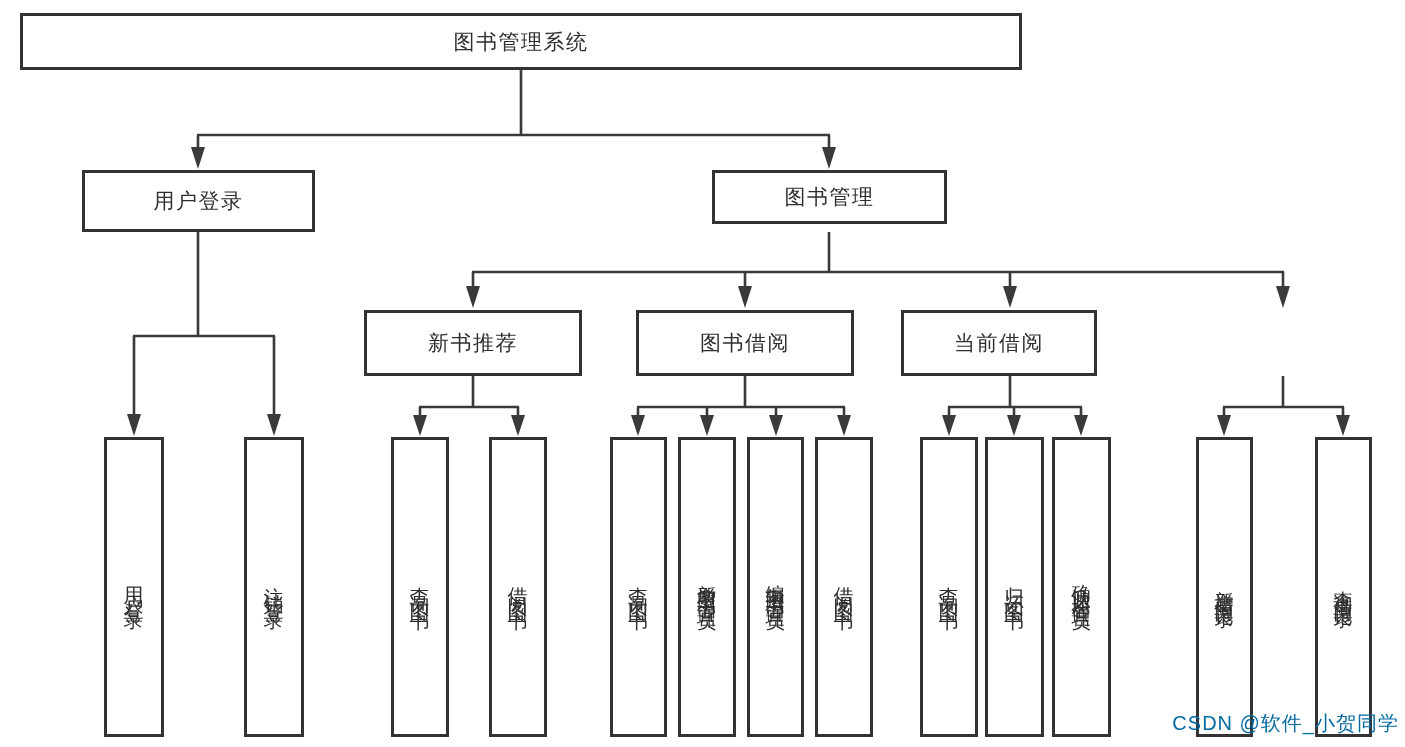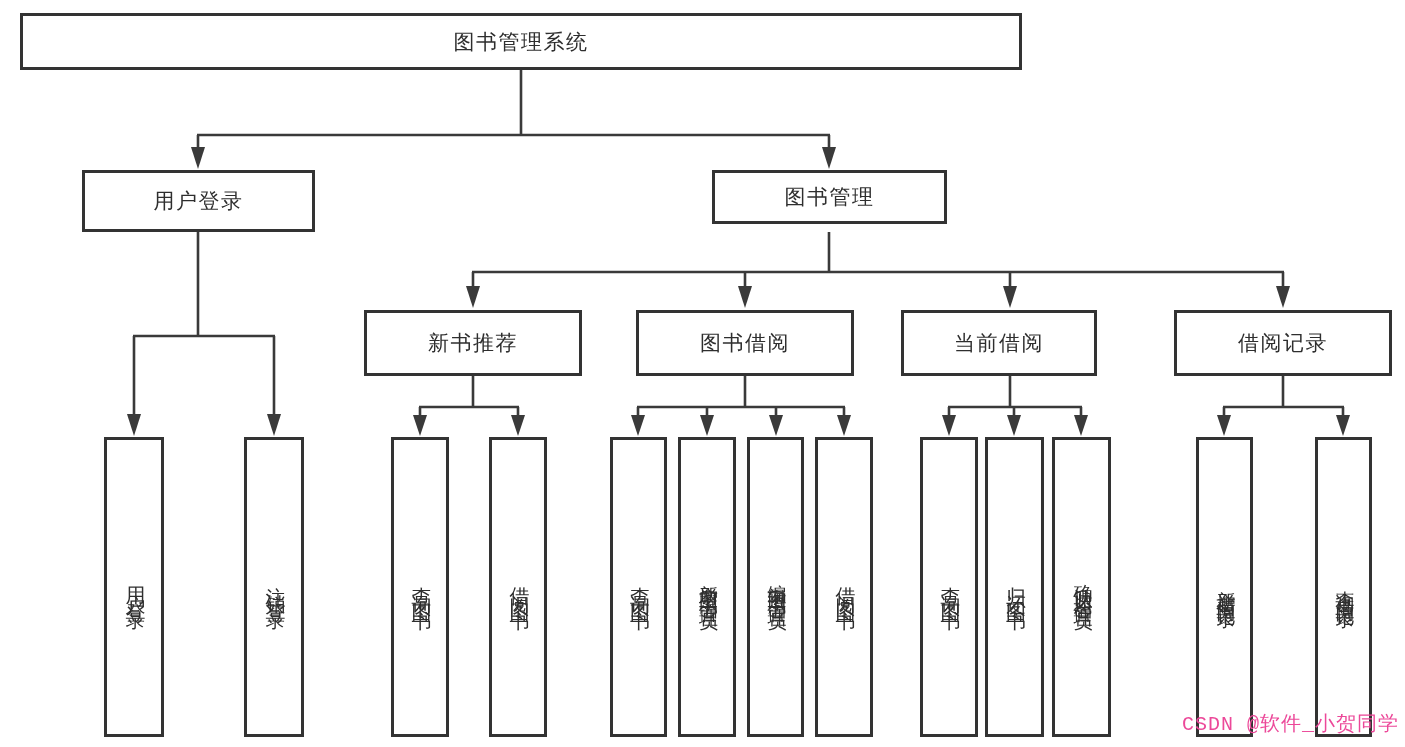--- a/index.html
+++ b/index.html
@@ -7,21 +7,20 @@
     padding: 0;
     background: #ffffff;
     font-family: "Liberation Sans", "DejaVu Sans", sans-serif;
   }
   .stage {
     position: relative;
     width: 1405px;
     height: 747px;
     background: #ffffff;
     overflow: hidden;
-    font-family: Liberation Mono, monospace;
   }
   .wires {
     position: absolute;
     left: 0; top: 0;
     width: 1405px; height: 747px;
   }
   .box {
     position: absolute;
     box-sizing: border-box;
     background: #ffffff;
@@ -45,21 +44,21 @@
   }
   .box.v.tight span {
     letter-spacing: 4px;
     font-size: 19px;
   }
   .watermark {
     position: absolute;
     right: 6px;
     bottom: 10px;
     font-size: 20px;
-    color: #ec4899;
+    color: #0369a1;
     letter-spacing: 1px;
     white-space: nowrap;
   }
 </style>
 </head>
 <body>
 
 <div class="stage">
 
   <svg class="wires" viewBox="0 0 1405 747" xmlns="http://www.w3.org/2000/svg">
@@ -112,23 +111,20 @@
 
   <div class="box h" style="left:364px;top:310px;width:218px;height:66px">
     <span>新书推荐</span>
   </div>
   <div class="box h" style="left:636px;top:310px;width:218px;height:66px">
     <span>图书借阅</span>
   </div>
   <div class="box h" style="left:901px;top:310px;width:196px;height:66px">
     <span>当前借阅</span>
   </div>
-  <div class="box h" style="left:1174px;top:310px;width:218px;height:66px">
-    <span>借阅记录</span>
-  </div>
 
   <div class="box v" style="left:104px;top:437px;width:60px;height:300px">
     <span>用户登录</span>
   </div>
   <div class="box v" style="left:244px;top:437px;width:60px;height:300px">
     <span>注销登录</span>
   </div>
 
   <div class="box v" style="left:391px;top:437px;width:58px;height:300px">
     <span>查询图书</span>

